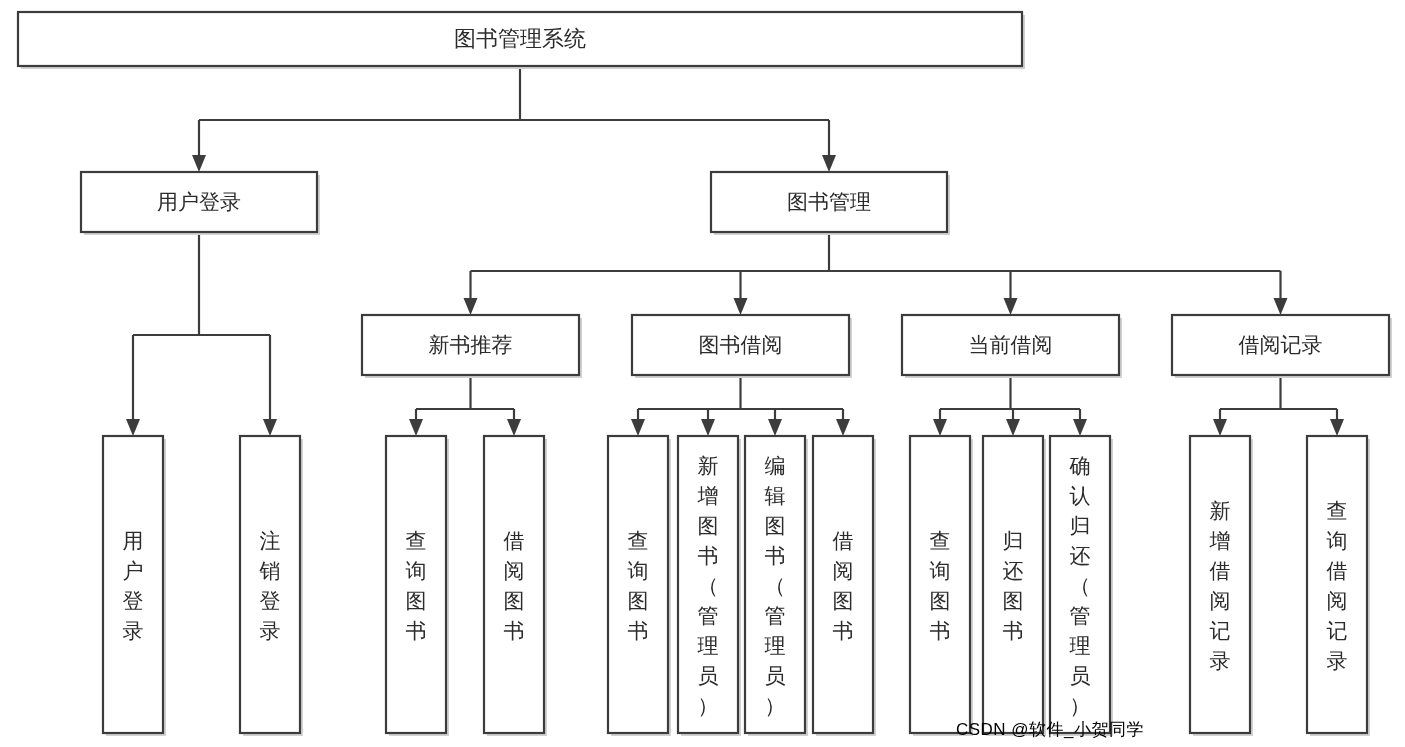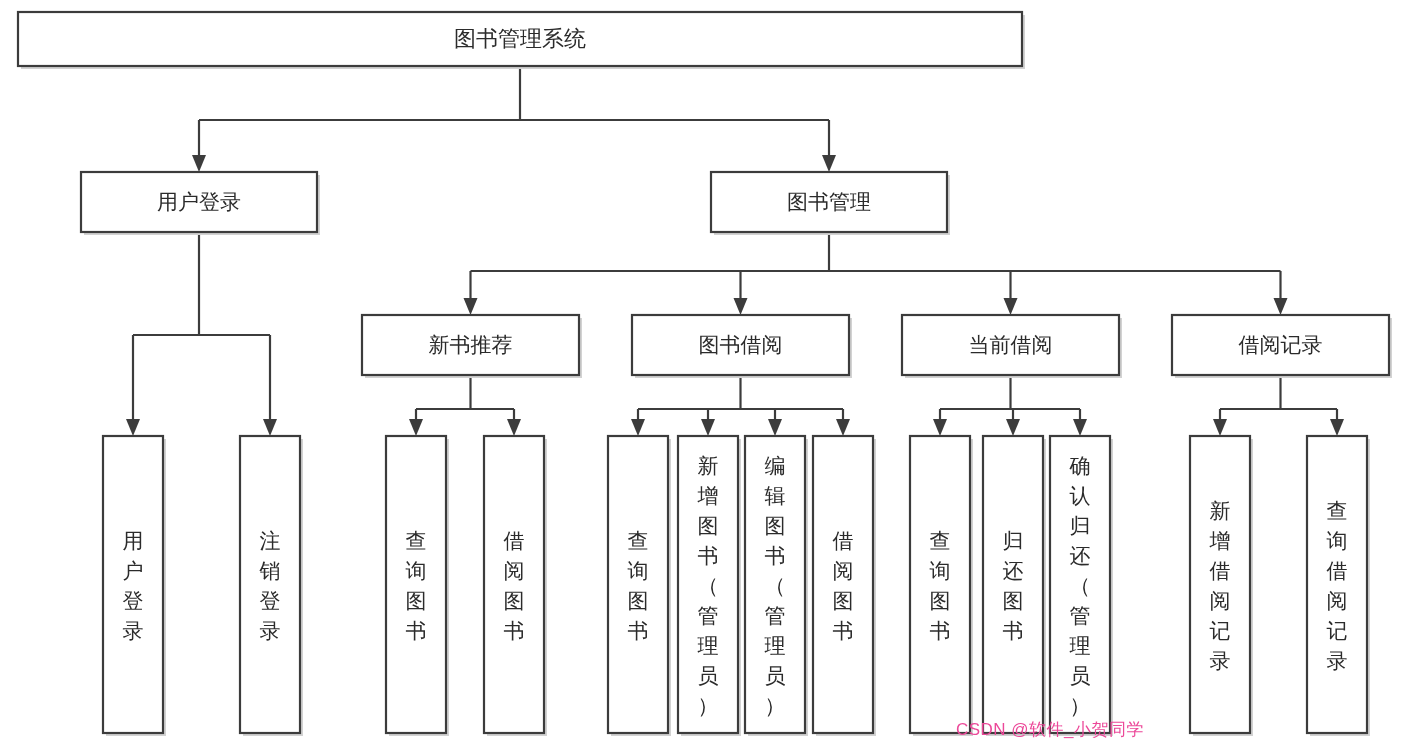--- a/index.html
+++ b/index.html
@@ -60,21 +60,21 @@
     font-family: "Liberation Sans", "DejaVu Sans", sans-serif;
     font-size: 21px;
     text-anchor: middle;
   }
   .watermark {
     position: absolute;
     right: 8px;
     bottom: 6px;
     font-family: "Liberation Sans", "DejaVu Sans", sans-serif;
     font-size: 17px;
-    color: #ec4899;
+    color: #000000;
     letter-spacing: 0.5px;
     white-space: nowrap;
     pointer-events: none;
   }
 </style>
 </head>
 <body>
 
 <div id="diagram-root">
   <svg id="flow" viewBox="0 0 1405 747">

